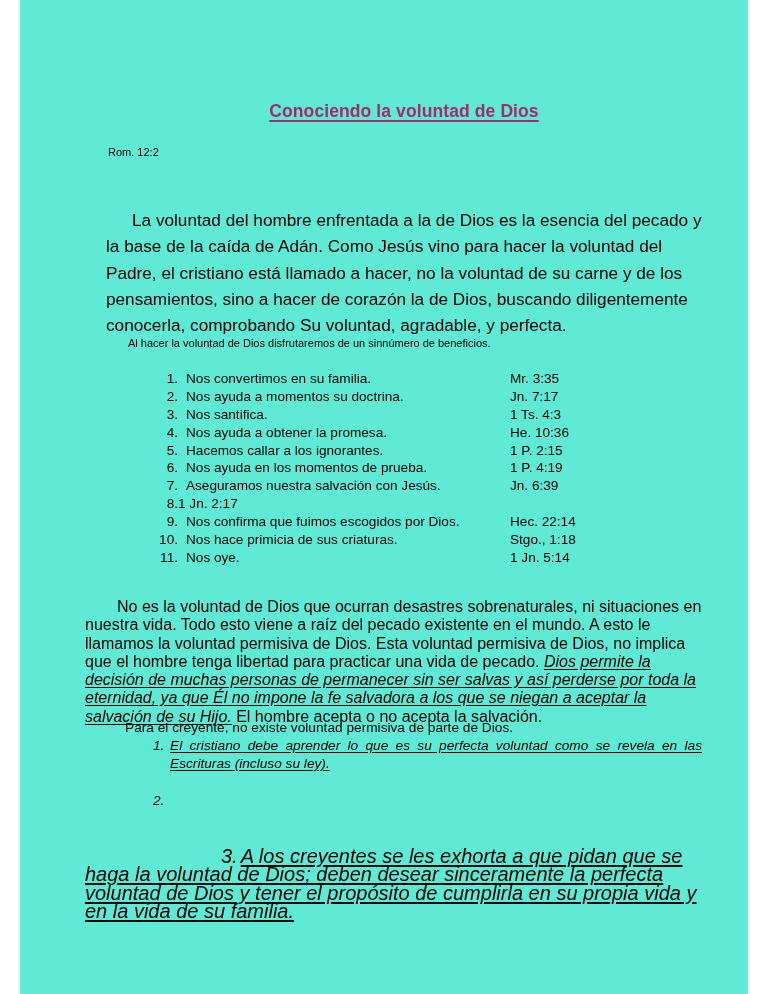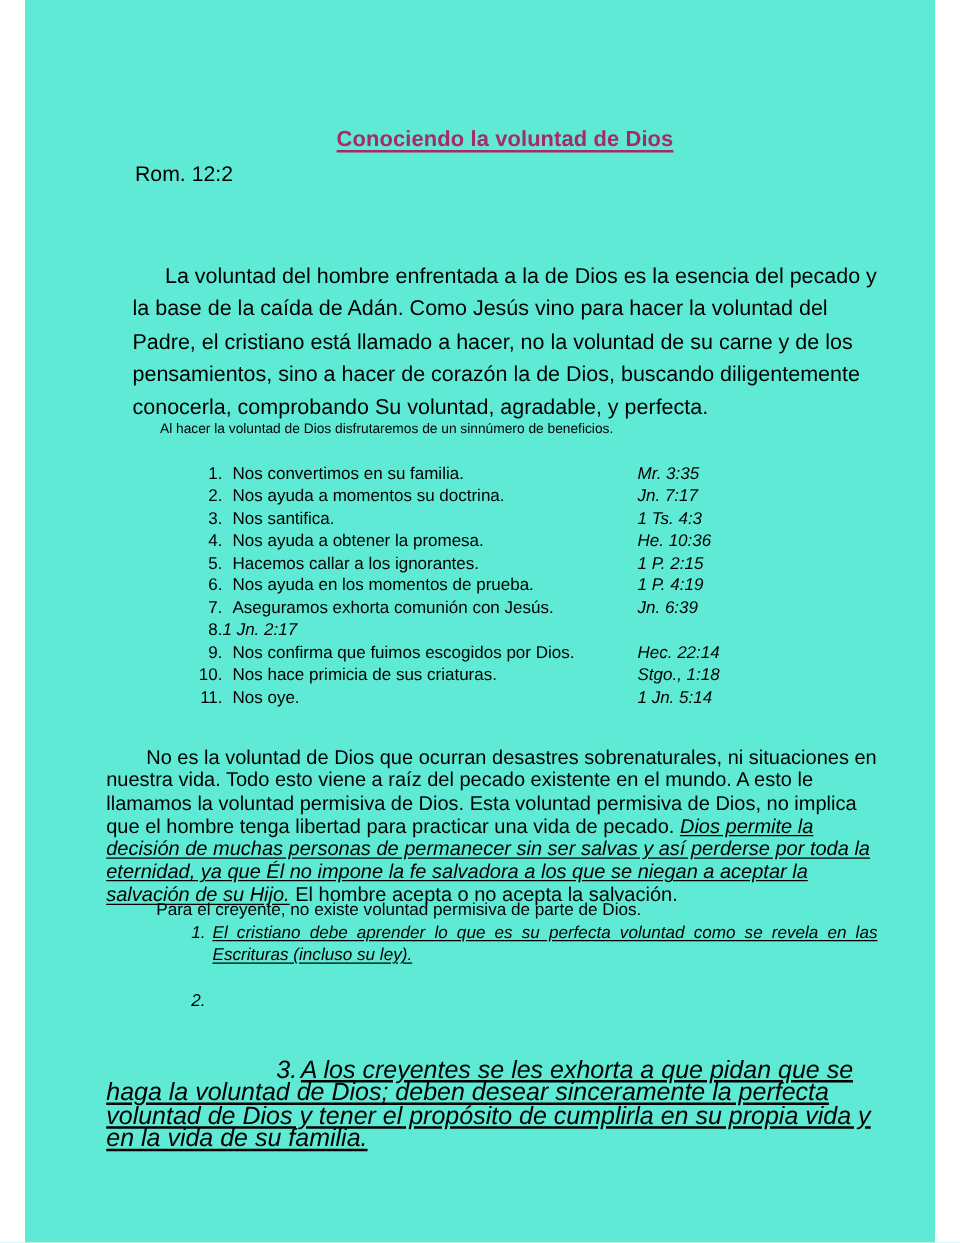--- a/index.html
+++ b/index.html
@@ -38,22 +38,22 @@
   .doc-title span {
     text-decoration: underline;
     text-underline-offset: 3px;
     text-decoration-thickness: 1.5px;
   }
 
   
   .ref-line {
     position: absolute;
     left: 88px;
-    top: 130px;
-    font-size: 17px;
+    top: 146px;
+    font-size: 11px;
   }
 
   
   .lead-par {
     position: absolute;
     left: 86px;
     top: 190px;
     width: 600px;
     font-size: 17.2px;
     line-height: 26.2px;
@@ -88,21 +88,20 @@
     flex: 0 0 26px;
   }
   .benefit-text {
     flex: 0 0 auto;
     width: 332px;
     padding-left: 8px;
     box-sizing: border-box;
   }
   .benefit-ref {
     flex: 0 0 auto;
-    font-style: italic;
   }
 
   
   .par-permisiva {
     position: absolute;
     left: 65px;
     top: 582px;
     width: 620px;
     font-size: 16px;
     line-height: 18.3px;
@@ -223,21 +222,21 @@
       <span class="benefit-text">Hacemos callar a los ignorantes.</span>
       <span class="benefit-ref">1 P. 2:15</span>
     </div>
     <div class="benefit-row">
       <span class="benefit-num">6.</span>
       <span class="benefit-text">Nos ayuda en los momentos de prueba.</span>
       <span class="benefit-ref">1 P. 4:19</span>
     </div>
     <div class="benefit-row">
       <span class="benefit-num">7.</span>
-      <span class="benefit-text">Aseguramos exhorta comunión con Jesús.</span>
+      <span class="benefit-text">Aseguramos nuestra salvación con Jesús.</span>
       <span class="benefit-ref">Jn. 6:39</span>
     </div>
     <div class="benefit-row">
       <span class="benefit-num">8.</span>
       <span class="benefit-ref">1 Jn. 2:17</span>
     </div>
     <div class="benefit-row">
       <span class="benefit-num">9.</span>
       <span class="benefit-text">Nos confirma que fuimos escogidos por Dios.</span>
       <span class="benefit-ref">Hec. 22:14</span>

